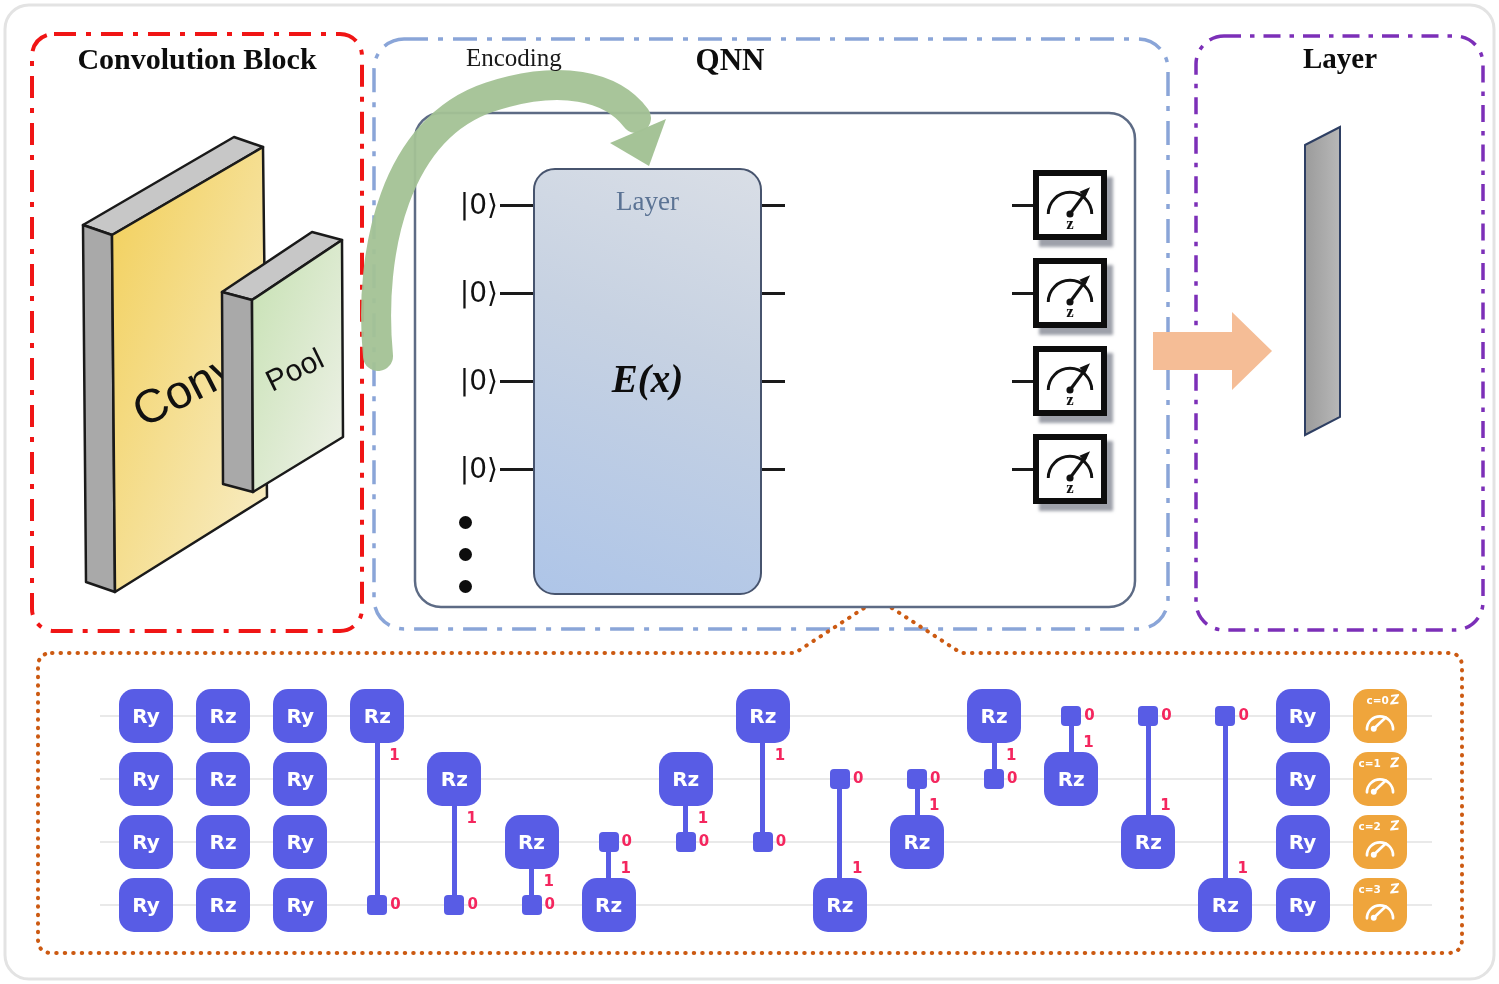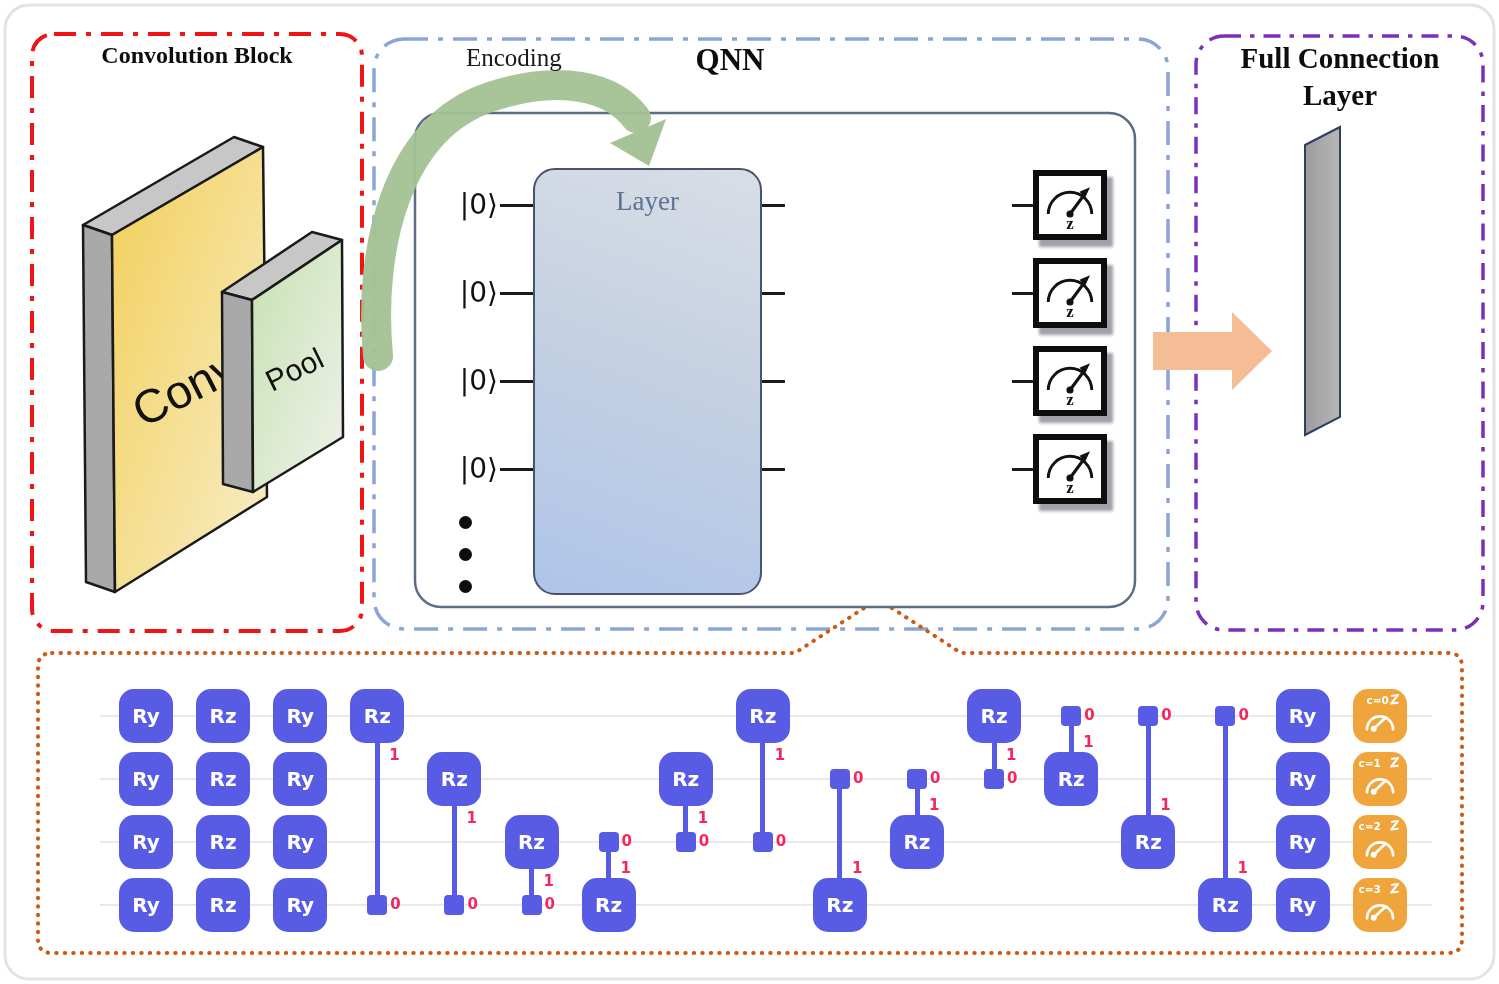--- a/index.html
+++ b/index.html
@@ -4,21 +4,21 @@
 <style>
   html,body{margin:0;padding:0;background:#fff}
   #stage{position:relative;width:1499px;height:984px;background:#fff;overflow:hidden;
          font-family:"Liberation Serif",serif;}
   .abs{position:absolute}
   svg{display:block}
   #deco{position:absolute;left:0;top:0}
 
   
   .sec-title{position:absolute;font-weight:bold;color:#0d0d0d;white-space:nowrap}
-  #conv-title{left:52px;top:42px;width:290px;text-align:center;font-size:24px}
+  #conv-title{left:52px;top:42px;width:290px;text-align:center;font-size:30px}
   #qnn-title{left:660px;top:42px;width:140px;text-align:center;font-size:31px}
   #encoding-label{left:466px;top:44px;font-size:25px;color:#1a1a1a}
   #fc-title{left:1200px;top:40px;width:280px;text-align:center;font-size:29px;line-height:37px}
 
   
   .qbox{position:absolute;top:168px;height:427px;border:2px solid #47546e;border-radius:22px;box-sizing:border-box}
   #de-box{left:533px;width:229px;background:linear-gradient(200deg,#d9dee6 0%,#c7d2e2 40%,#aec5e8 100%)}
   #pqc-box{left:785px;width:227px;background:linear-gradient(187deg,#f1bf9b 0%,#f5d2b7 55%,#f9e5d4 100%)}
   .qbox-title{position:absolute;top:14px;left:0;right:0;text-align:center;font-size:27px;line-height:34px;color:#5b7394}
   .qbox-sym{position:absolute;top:186px;left:0;right:0;text-align:center;font-style:italic;font-weight:bold;font-size:39px;color:#0d0d0d}
@@ -97,28 +97,28 @@
 
     <polygon points="1153,332 1232,332 1232,312 1272,351 1232,390 1232,370 1153,370" fill="var(--arrow-orange)"></polygon>
 
     <polygon points="1305,145 1340,127 1340,417 1305,435" fill="url(#gb)" stroke="#2e3f63" stroke-width="2"></polygon>
   </svg>
 
   <div class="sec-title" id="conv-title">Convolution Block</div>
   <div class="sec-title" id="qnn-title">QNN</div>
   <div class="abs" id="encoding-label">Encoding</div>
   <div class="sec-title" id="fc-title">
-    <div>Full Connection</div>
     <div>Layer</div>
   </div>
 
   <div class="qbox" id="de-box">
     <div class="qbox-title">
       <div>Layer</div>
     </div>
+    <div class="qbox-sym">E(x)</div>
   </div>
 
 
   <div id="qnn-wire-layer">
       <div class="ket" style="position: absolute; top: 188px;">|0⟩</div>
       <div class="stub" style="position: absolute; left: 500px; top: 204px; width: 33px;"></div>
       <div class="stub" style="position: absolute; left: 762px; top: 204px; width: 23px;"></div>
       <div class="stub" style="position: absolute; left: 1012px; top: 204px; width: 21px;"></div>
       <div class="ket" style="position: absolute; top: 276px;">|0⟩</div>
       <div class="stub" style="position: absolute; left: 500px; top: 292px; width: 33px;"></div>

